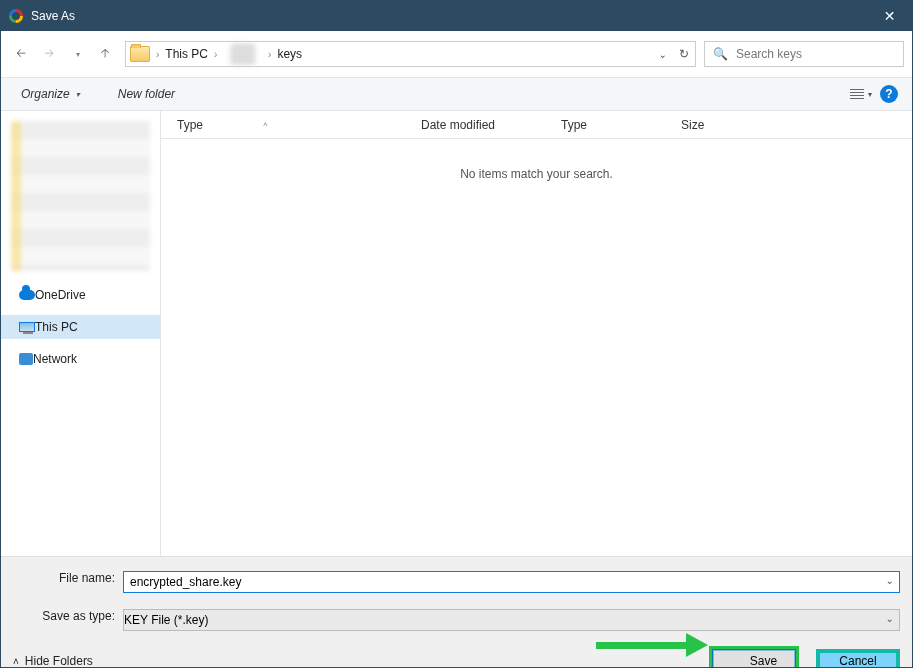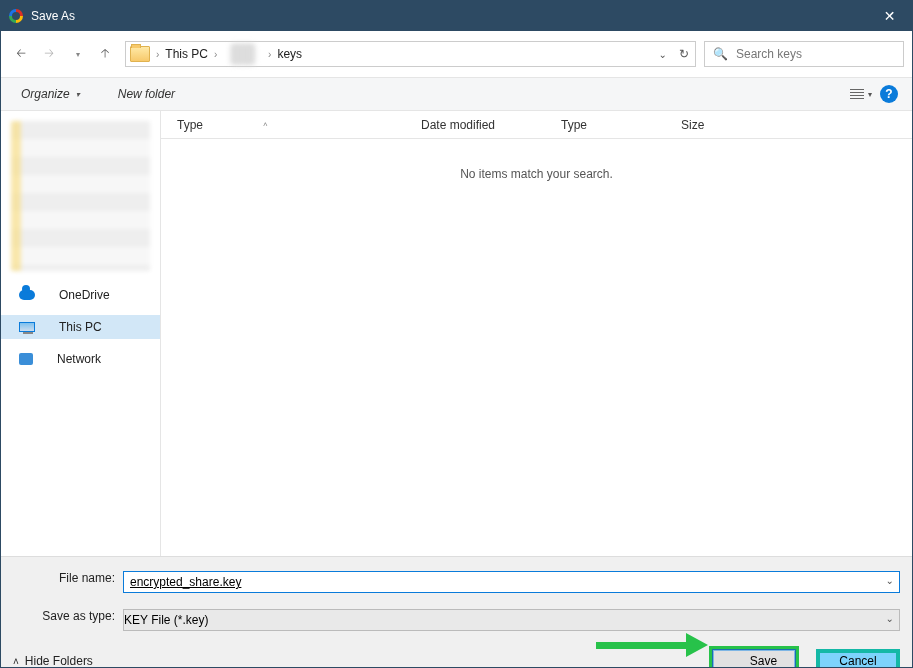--- a/index.html
+++ b/index.html
@@ -40,21 +40,21 @@
   .toolbar .viewbtn .bars { width: 14px; height: 10px; background: repeating-linear-gradient(#666 0 1px, transparent 1px 3px); }
   .toolbar .help { width: 18px; height: 18px; border-radius: 50%; background: #0a7bda; color: #fff; display: flex; align-items: center; justify-content: center; font-size: 12px; font-weight: bold; }
 
   
   .body { display: flex; height: 445px; }
   .navpane { width: 160px; border-right: 1px solid #e5e5e5; padding-top: 10px; font-size: 12px; color: #222; }
   .blurblock { height: 150px; margin: 0 10px 12px; background:
       linear-gradient(90deg, rgba(250,220,120,.6) 0 10px, transparent 10px),
       repeating-linear-gradient(#eee 0 18px, #f7f7f7 18px 36px);
       filter: blur(2px); border-radius: 2px; }
-  .navitem { height: 24px; display: flex; align-items: center; padding-left: 18px; gap: 24px; }
+  .navitem { height: 24px; display: flex; align-items: center; padding-left: 18px; gap: 0; }
   .navitem.sel { background: #d2e7f7; }
   .ico { width: 16px; height: 12px; display: inline-block; }
   .ico.cloud { width:16px; height:10px; background:#0a7bda; border-radius:6px; position:relative; }
   .ico.cloud::before{content:"";position:absolute;top:-5px;left:3px;width:8px;height:8px;background:#0a7bda;border-radius:50%;}
   .ico.pc { width:16px; height:10px; border:1px solid #0a7bda; background:linear-gradient(#7ec0ee,#cde); position:relative; }
   .ico.pc::after{content:"";position:absolute;bottom:-3px;left:3px;width:10px;height:2px;background:#888;}
   .ico.net { width:14px;height:12px;background:radial-gradient(circle at 50% 40%, #3a8ed8 40%, transparent 41%),linear-gradient(#3a8ed8,#3a8ed8); border-radius:2px;}
 
   .listarea { flex: 1; }
   .cols { height: 28px; display: flex; align-items: center; border-bottom: 1px solid #e5e5e5; font-size: 12px; color: #333; }
@@ -63,21 +63,21 @@
   .col-mod { width: 140px; }
   .col-type { width: 120px; }
   .col-size { width: 80px; }
   .empty { text-align: center; color: #555; font-size: 12px; padding-top: 28px; }
 
   
   .bottom { background: #f0f0f0; border-top: 1px solid #ddd; padding: 14px 12px 10px; }
   .fieldrow { display: flex; align-items: flex-start; margin-bottom: 16px; }
   .fieldrow label { width: 110px; text-align: right; font-size: 12px; color: #222; padding-right: 8px; }
   .fieldrow .inputwrap { flex: 1; position: relative; }
-  .fieldrow input[type=text] { width: 100%; height: 22px; border: 1px solid #0a7bda; font-size: 12px; padding: 0 22px 0 6px; background: #fff; text-decoration: underline; }
+  .fieldrow input[type=text] { width: 100%; height: 22px; border: 1px solid #0a7bda; font-size: 12px; padding: 0 22px 0 6px; background: #fff; }
   .fieldrow select { width: 100%; height: 22px; border: 1px solid #bbb; font-size: 12px; background: #e9e9e9; -webkit-appearance:none; appearance:none; }
   .dropchev { position:absolute; right:6px; top:4px; font-size:10px; color:#555; pointer-events:none; }
 
   .actions { display: flex; align-items: center; margin-top: 18px; }
   .hidef { font-size: 12px; color: #222; display: flex; align-items: center; gap: 6px; }
   .hidef .caret { font-size: 10px; }
   .actions .gap { flex: 1; }
   .btn { width: 84px; height: 24px; font-size: 12px; border: 4px solid #14b8a6; background: #7dd3fc; }
   .btn.save { border: 1px solid #1a6fb0; outline: 3px solid #27c24a; outline-offset: 0; margin-right: 20px; background: #e1e1e1; box-shadow: inset 0 0 0 1px #7eb6e4; padding-left: 19px; }
 

